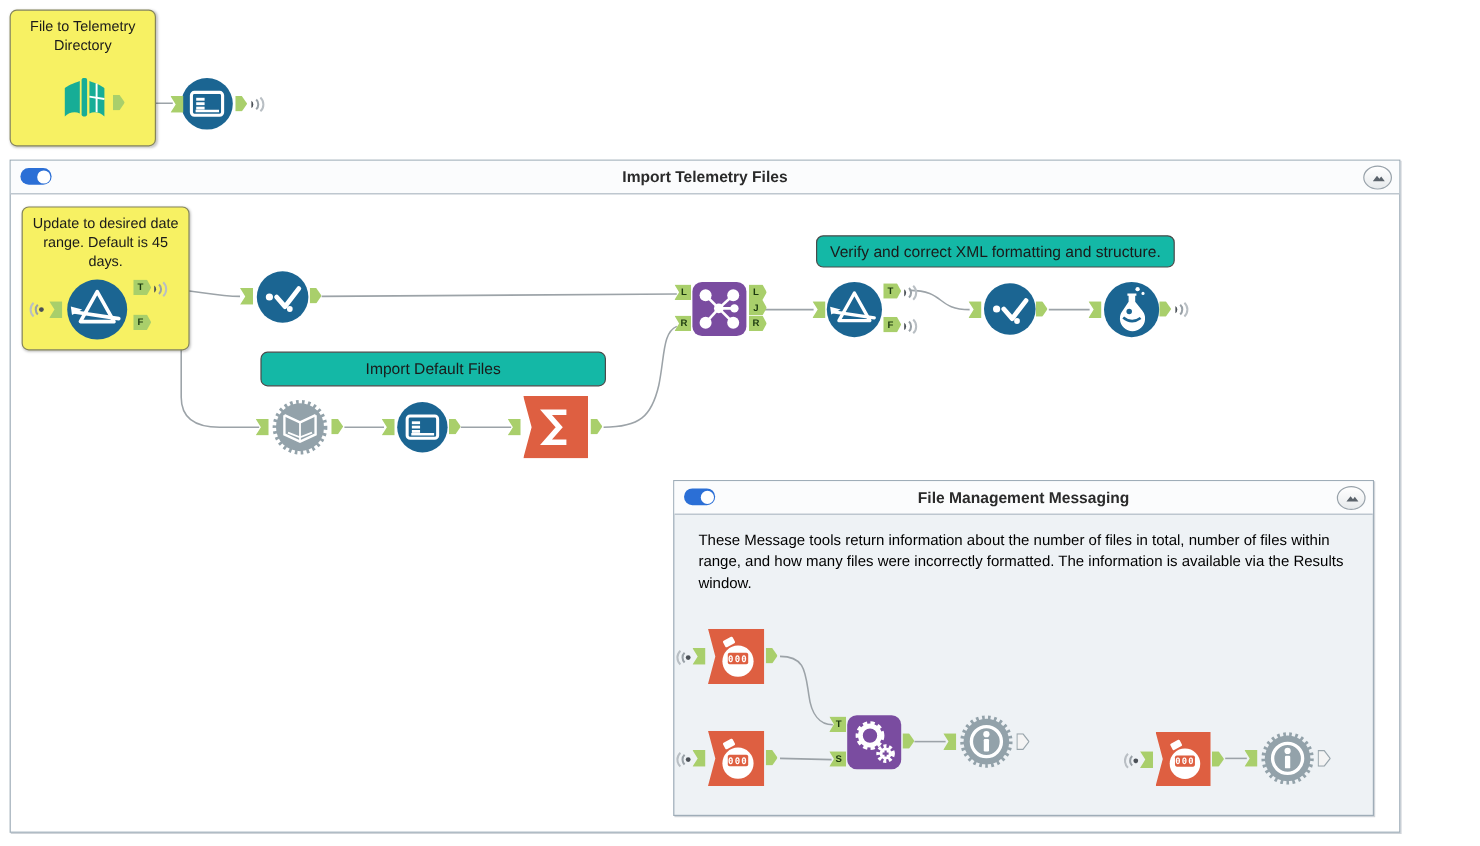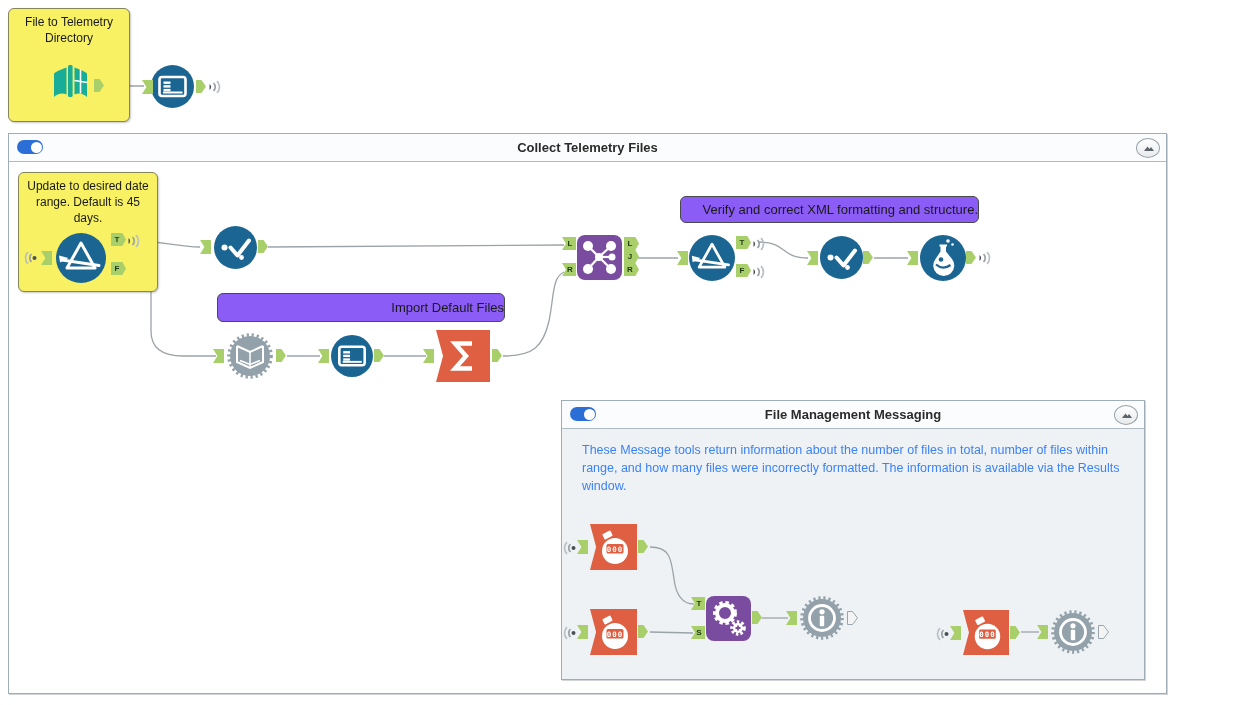--- a/index.html
+++ b/index.html
@@ -13,27 +13,27 @@
   .container.inner{background:#EEF2F5;}
   .cont-header{position:relative;height:27px;background:#FBFCFD;border-bottom:1px solid #AEBAC4;}
   .cont-title{position:absolute;inset:0;text-align:center;line-height:27px;font-weight:bold;
               font-size:13px;color:#2b2b2b;}
   .toggle{position:absolute;left:8px;top:6px;width:26px;height:14px;border-radius:7px;
           background:#2B6FD6;cursor:pointer;}
   .toggle .knob{position:absolute;right:1.5px;top:1.5px;width:11px;height:11px;border-radius:50%;background:#fff;}
   .collapse{position:absolute;right:6px;top:4px;width:22px;height:18px;border-radius:50%;
             border:1px solid #98A2AA;background:linear-gradient(#ffffff,#e7eaec);
             display:flex;align-items:center;justify-content:center;cursor:pointer;}
-  .cont-desc{position:absolute;z-index:2;font-size:12.5px;color:#3b82f6;line-height:1.45;text-align:left;}
+  .cont-desc{position:absolute;z-index:2;font-size:12.5px;color:#000000;line-height:1.45;text-align:left;}
 
   .comment-yellow{position:absolute;background:#F7F163;border:1px solid #85855A;border-radius:6px;
                   z-index:2;box-shadow:1px 1px 2px rgba(0,0,0,.22);font-size:12px;color:#1a1a1a;
                   text-align:center;padding:5px 4px;line-height:1.35;box-sizing:border-box;}
-  .comment-white{position:absolute;background:#8b5cf6;border:1.3px solid #4a4a4a;border-radius:6px;
-                 z-index:2;font-size:13px;color:#1a1a1a;text-align:right;box-sizing:border-box;}
+  .comment-white{position:absolute;background:#14b8a6;border:1.3px solid #4a4a4a;border-radius:6px;
+                 z-index:2;font-size:13px;color:#1a1a1a;text-align:center;box-sizing:border-box;}
 
   .tool{position:absolute;z-index:2;}
   .tool svg{display:block;width:100%;height:100%;}
   .circle{border-radius:50%;}
   .blue{background:#1B6592;}
   .purple{background:#7A4CA0;border-radius:8px;}
   .orange{background:#DE5F41;clip-path:polygon(0 0,100% 0,100% 100%,0 100%,13% 50%);}
 
   .anc{position:absolute;z-index:3;background:#A9CF6B;cursor:crosshair;}
   .anc.in{width:11px;height:14px;clip-path:polygon(0 0,100% 0,100% 100%,0 100%,40% 50%);}
@@ -49,21 +49,21 @@
 </head>
 <body>
 
 <div id="canvas">
 
   <div class="container" style="left:8px;top:133px;width:1157px;height:559px;">
     <div class="cont-header">
       <div class="toggle">
           <div class="knob"></div>
         </div>
-      <div class="cont-title">Collect Telemetry Files</div>
+      <div class="cont-title">Import Telemetry Files</div>
       <div class="collapse">
         <svg width="14" height="14" viewBox="0 0 14 14">
           <path d="M3,10 L6.5,5.5 L8.5,8 L10,6 L13,10 Z" fill="#5b636b"></path>
         </svg>
       </div>
     </div>
   </div>
 
   <div class="container inner" style="left:561px;top:400px;width:582px;height:278px;">
     <div class="cont-header">

